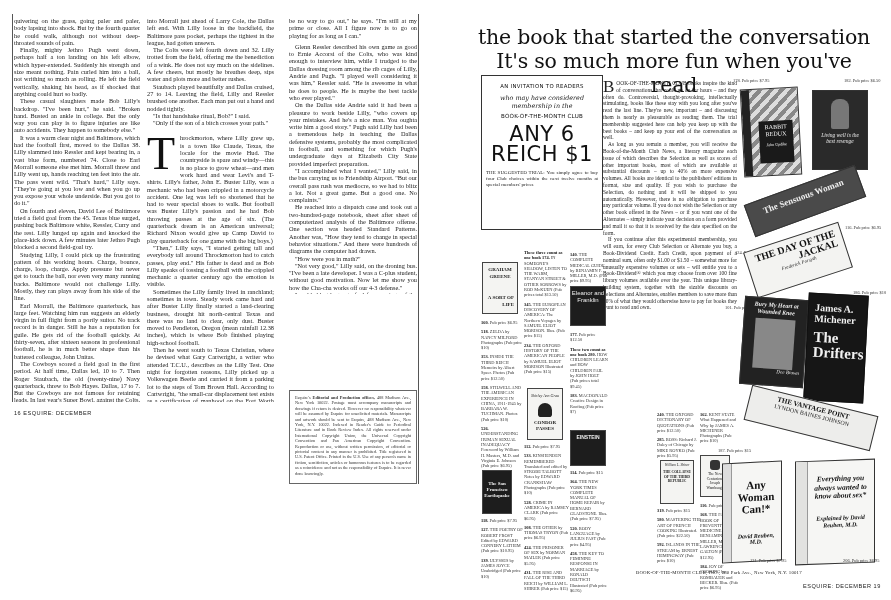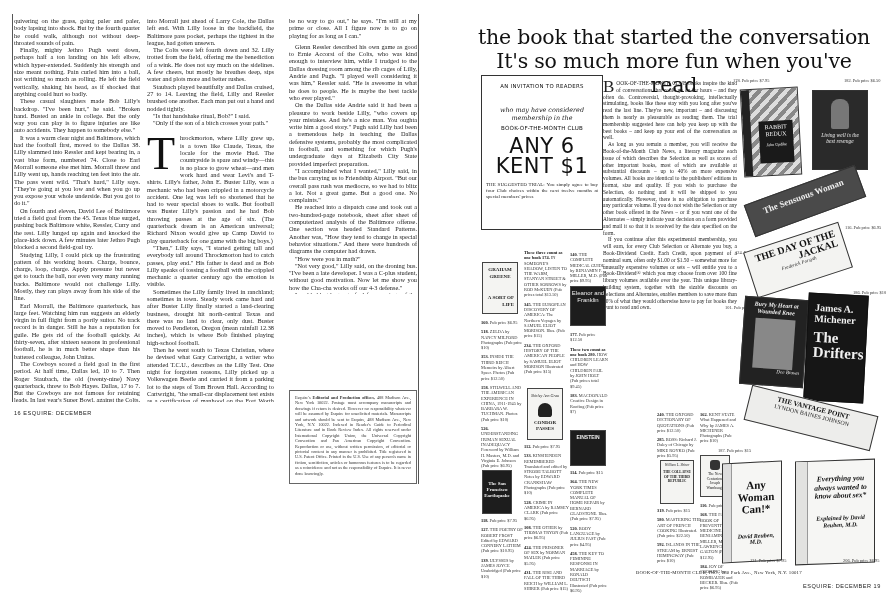--- a/index.html
+++ b/index.html
@@ -50,21 +50,21 @@
   .headline {
     position: absolute; left: 476px; top: 25px; width: 396px;
     font-family: "DejaVu Serif", serif; font-size: 20.5px; line-height: 24px; color: #111;
     text-align: center; letter-spacing: -0.2px;
   }
   .invite-box {
     position: absolute; left: 481px; top: 75px; width: 122px; height: 155px;
     border: 1px solid #333; text-align: center; padding: 5px 4px;
   }
   .invite-box .k1 { font-family: "DejaVu Sans", sans-serif; font-size: 5.4px; letter-spacing: 0.3px; color: #111; margin-top: 2px; }
-  .invite-box .k2 { font-family: "DejaVu Serif", serif; font-style: italic; font-size: 6.4px; line-height: 8px; margin-top: 17px; color: #222; }
+  .invite-box .k2 { font-family: "DejaVu Serif", serif; font-style: italic; font-size: 6.4px; line-height: 8px; margin-top: 5px; color: #222; }
   .invite-box .k3 { font-family: "DejaVu Sans", sans-serif; font-size: 5.6px; letter-spacing: 0.2px; margin-top: 3px; color: #111; }
   .invite-box .big { font-family: "DejaVu Sans", sans-serif; font-weight: normal; font-size: 21px; line-height: 20px; color: #111; letter-spacing: 0.5px; }
   .invite-box .big.first { margin-top: 5px; }
   .invite-box .trial { text-align: justify; font-family: "Liberation Serif", serif; font-size: 5px; line-height: 6px; margin-top: 6px; color: #222; }
 
   .adcopy {
     position: absolute; left: 603px; top: 80px; width: 134px;
     font-family: "Liberation Serif", serif; font-size: 5.4px; line-height: 6.8px;
     text-align: justify; color: #222;
   }
@@ -154,21 +154,21 @@
 <div class="headline">
   <div>the book that started the conversation</div>
   <div>It's so much more fun when you've read</div>
 </div>
 
 <div class="invite-box">
   <div class="k1">AN INVITATION TO READERS</div>
   <div class="k2">who may have considered membership in the</div>
   <div class="k3">BOOK-OF-THE-MONTH CLUB</div>
   <div class="big first">ANY 6</div>
-  <div class="big"><span>KENT</span> <span>$1</span></div>
+  <div class="big"><span>REICH</span> <span>$1</span></div>
   <div class="trial">
     <span>THE SUGGESTED TRIAL:</span>
     <span>You simply agree to buy four Club choices within the next twelve months at special members' prices</span>
   </div>
 </div>
 
 <div class="adcopy">
   <p class="first"><span class="bigB">B</span><span>OOK-OF-THE-MONTH CLUB books inspire the kind of conversations that could go on for hours – and they often do. Controversial, thought-provoking, intellectually stimulating, books like these stay with you long after you've read the last line. They're new, important – and discussing them is nearly as pleasurable as reading them. The trial membership suggested here can help you keep up with the best books – and keep up your end of the conversation as well.</span></p>
   <p>As long as you remain a member, you will receive the Book-of-the-Month Club News, a literary magazine each issue of which describes the Selection as well as scores of other important books, most of which are available at substantial discounts – up to 40% on more expensive volumes. All books are identical to the publishers' editions in format, size and quality. If you wish to purchase the Selection, do nothing and it will be shipped to you automatically. However, there is no obligation to purchase any particular volume. If you do not wish the Selection or any other book offered in the News – or if you want one of the Alternates – simply indicate your decision on a form provided and mail it so that it is received by the date specified on the form.</p>
   <p>If you continue after this experimental membership, you will earn, for every Club Selection or Alternate you buy, a Book-Dividend Credit. Each Credit, upon payment of a nominal sum, often only $1.00 or $1.50 – somewhat more for unusually expensive volumes or sets – will entitle you to a Book-Dividend® which you may choose from over 100 fine library volumes available over the year. This unique library-building system, together with the sizable discounts on Selections and Alternates, enables members to save more than 60% of what they would otherwise have to pay for books they want to read and own.</p>

